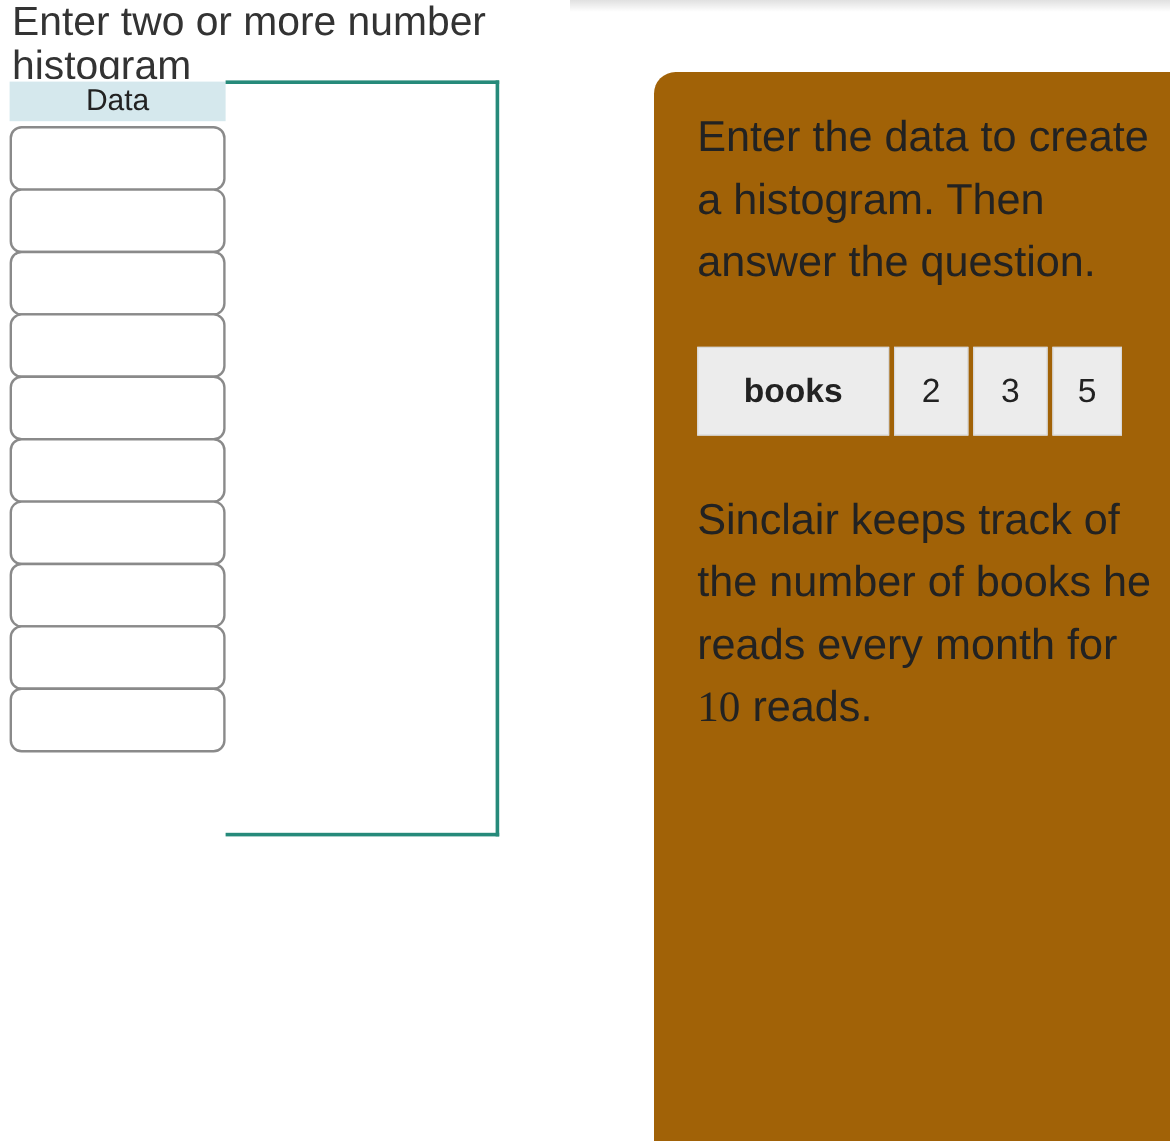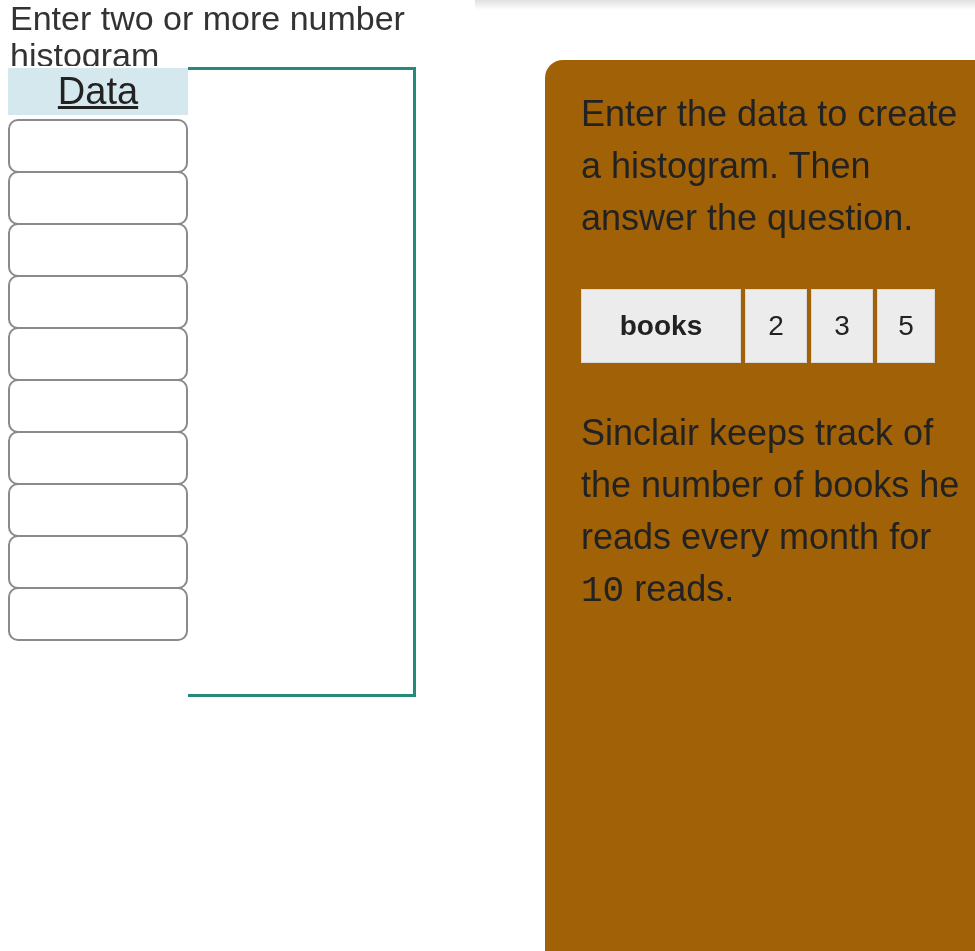--- a/index.html
+++ b/index.html
@@ -45,24 +45,23 @@
     }
     .data-section {
       position: absolute;
       top: 68px;
       left: 8px;
     }
     .data-header {
       width: 180px;
       background: #d5e8ed;
       text-align: center;
-      font-size: 38px;
+      font-size: 25px;
       color: #222;
       padding: 2px 0;
-      text-decoration: underline;
     }
     .data-rows {
       display: flex;
       flex-direction: column;
     }
     .data-row {
       width: 180px;
       height: 54px;
       border: 2px solid #8a8a8a;
       border-radius: 10px;
@@ -100,21 +99,21 @@
       color: #222;
       line-height: 1.45;
     }
     .panel-text.top {
       margin-bottom: 44px;
     }
     .panel-text.bottom {
       margin-top: 44px;
     }
     .num-months {
-      font-family: Liberation Mono, monospace;
+      font-family: Liberation Serif, serif;
       text-align: center;
     }
     .books-table {
       display: flex;
       gap: 4px;
     }
     .books-cell {
       background: #ececec;
       border: 1px solid #d9d9d9;
       height: 74px;

